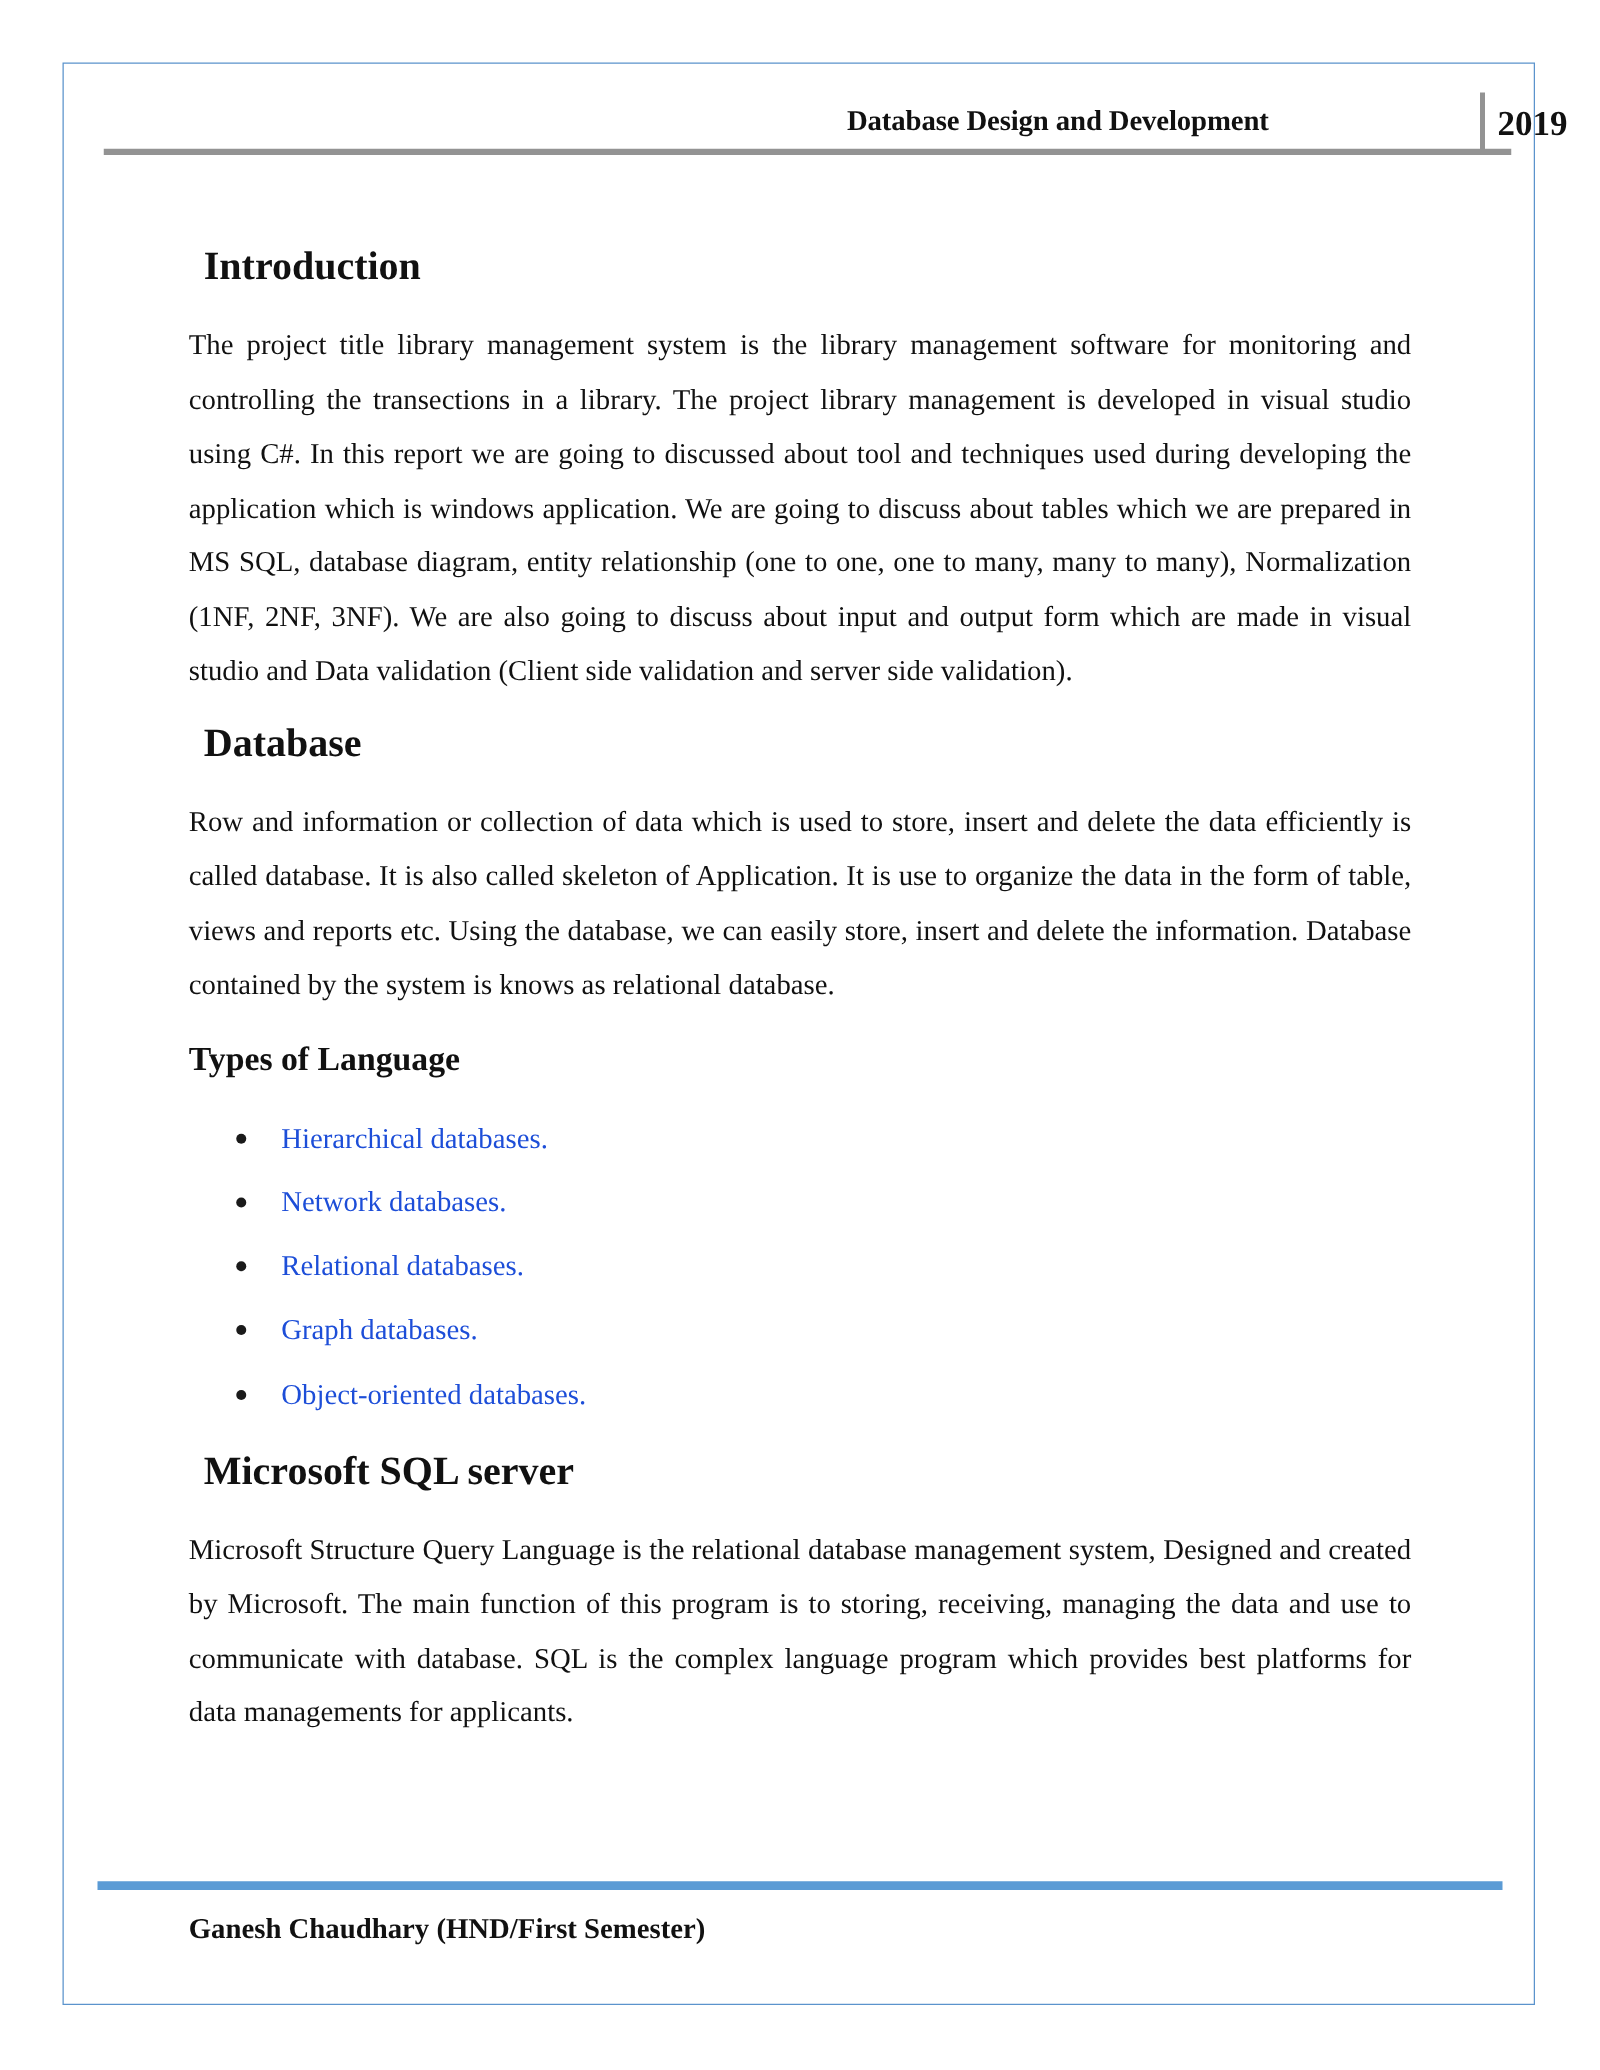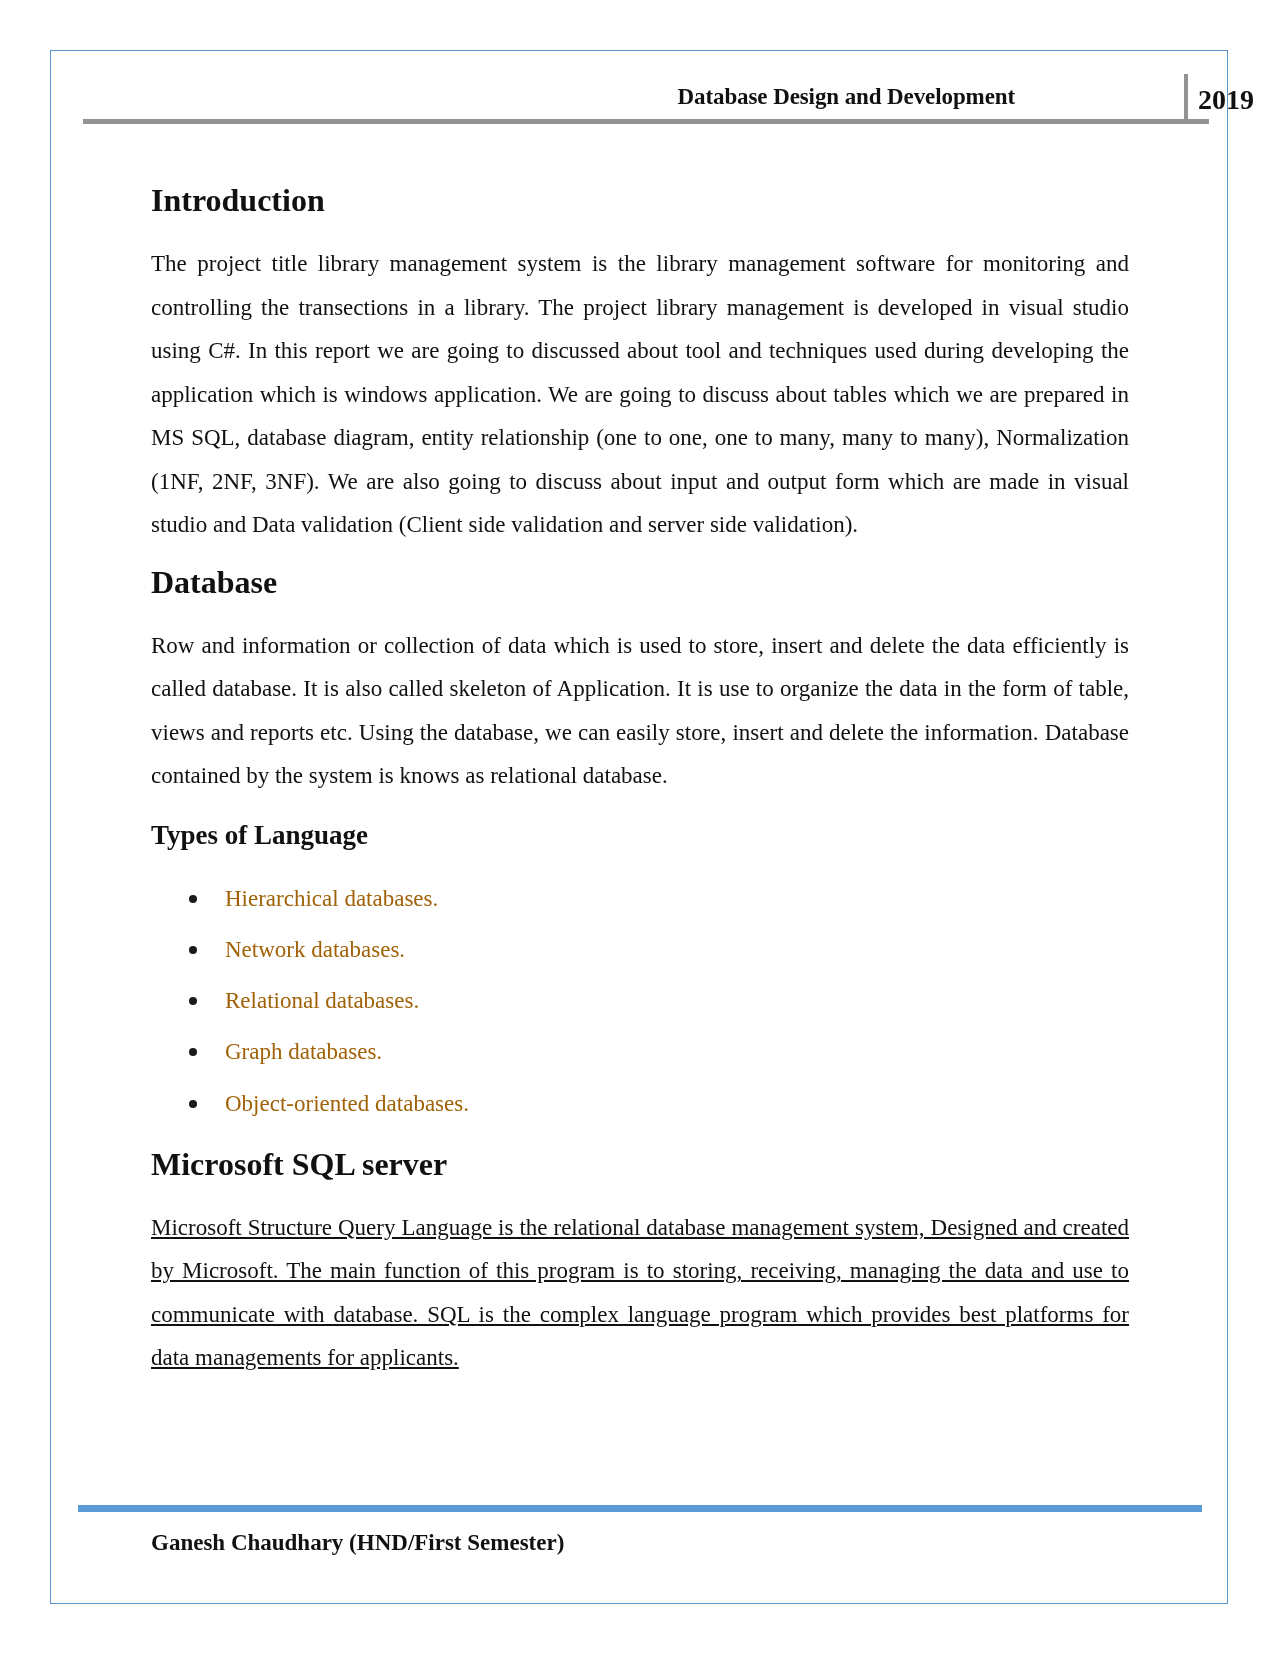--- a/index.html
+++ b/index.html
@@ -66,21 +66,21 @@
     }
     .content {
       position: absolute;
       left: 151px;
       top: 180px;
       width: 978px;
     }
     h1.section-heading {
       font-size: 32px;
       font-weight: bold;
-      margin: 0;
+      margin: 12px;
       line-height: 40px;
     }
     h2.subsection-heading {
       font-size: 27px;
       font-weight: bold;
       margin: 0;
       line-height: 36px;
     }
     p.body-text {
       font-size: 23px;
@@ -96,33 +96,33 @@
     ul.db-types {
       list-style: none;
       margin: 20px 0 0 0;
       padding: 0;
     }
     ul.db-types li {
       position: relative;
       padding-left: 74px;
       font-size: 23px;
       line-height: 51.3px;
-      color: #a16207;
+      color: #1d4ed8;
     }
     ul.db-types li .bullet {
       position: absolute;
       left: 38px;
       top: 22px;
       width: 8px;
       height: 8px;
       border-radius: 50%;
       background: #1a1a1a;
     }
     .sec-sql-h { margin-top: 15px !important; }
-    .sec-sql-p { margin-top: 22px !important; text-decoration: underline; }
+    .sec-sql-p { margin-top: 22px !important; }
     .footer-rule {
       position: absolute;
       left: 78px;
       top: 1505px;
       width: 1124px;
       height: 7px;
       background: #5b9bd5;
     }
     .footer-text {
       position: absolute;

